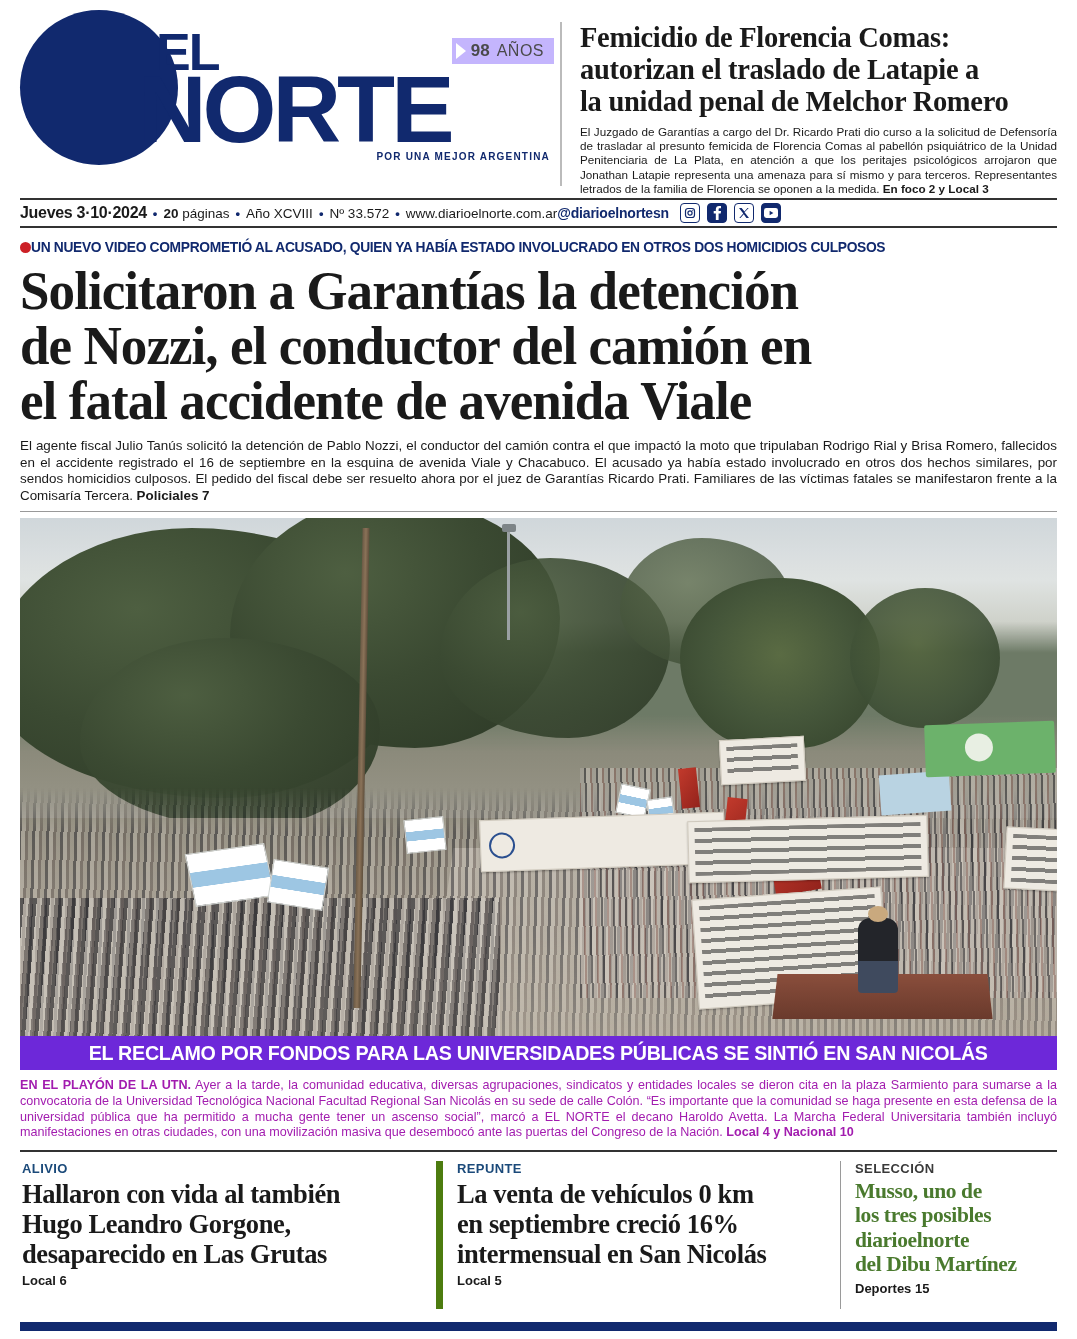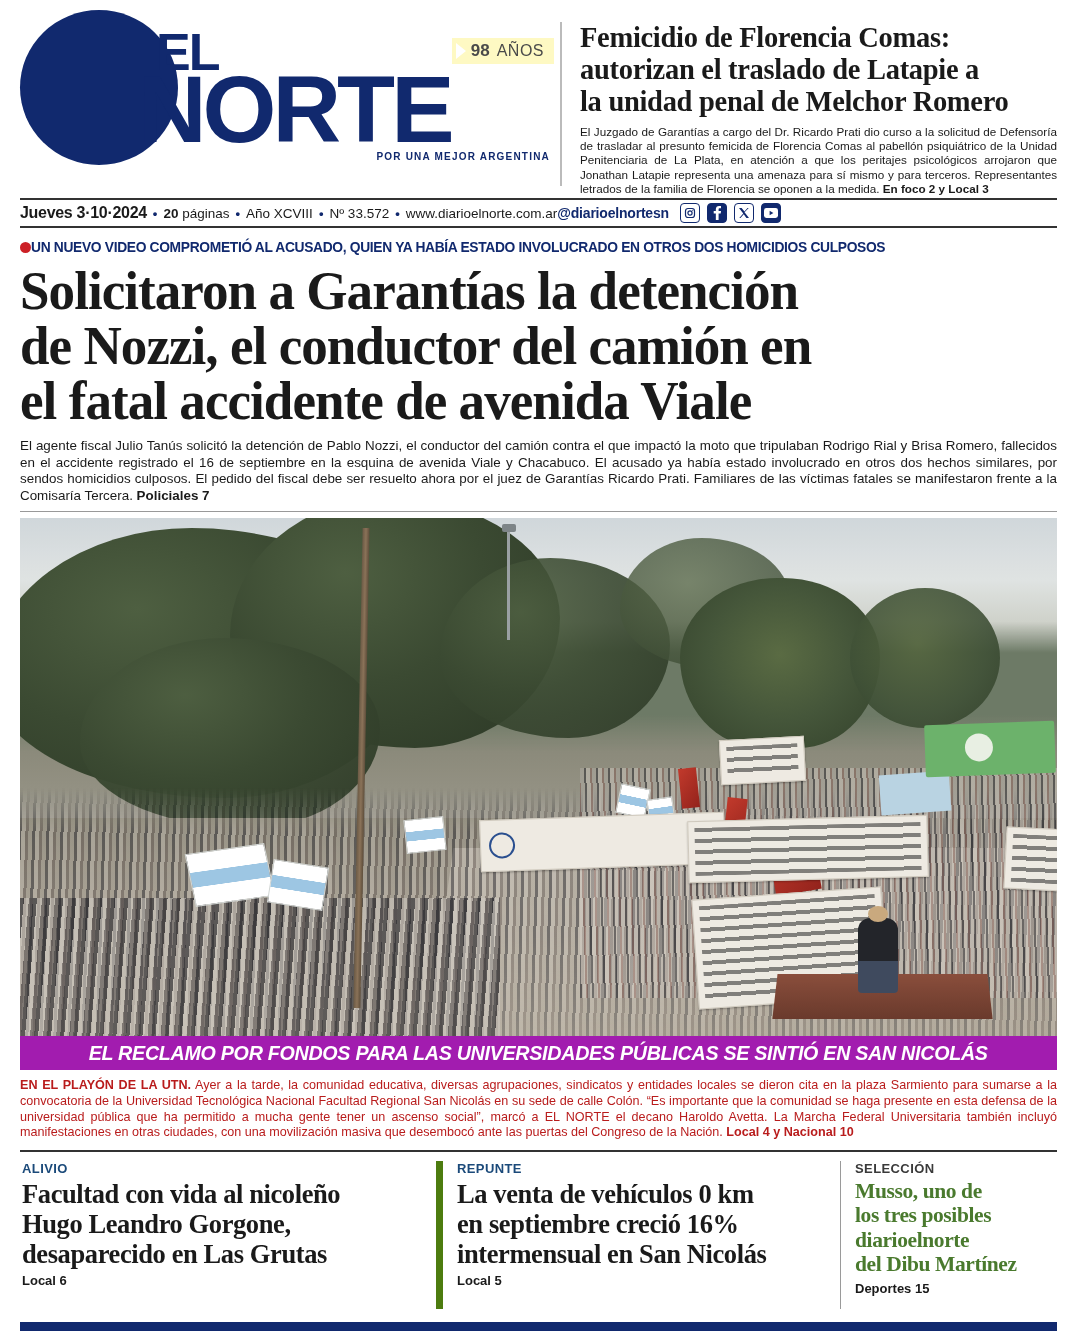--- a/index.html
+++ b/index.html
@@ -80,21 +80,21 @@
     padding-right: 8px;
     margin-top: 3px;
   }
 
   .anos-badge {
     position: absolute;
     right: 6px;
     top: 30px;
     display: flex;
     align-items: center;
-    background: #fef9c3;
+    background: #c4b5fd;
     height: 26px;
     padding: 0 10px 0 4px;
   }
   .anos-chev {
     width: 0; height: 0;
     border-top: 8px solid transparent;
     border-bottom: 8px solid transparent;
     border-left: 10px solid #fff;
     margin-right: 5px;
   }
@@ -453,42 +453,41 @@
     border-radius: 12px 12px 4px 4px;
   }
   .speaker::before {
     content:"";
     position:absolute; left:10px; top:-12px; width:20px; height:16px;
     background:#c9a97e; border-radius:50%;
   }
 
   
   .redbar {
-    background: #a21caf;
+    background: #6d28d9;
     height: 34px;
     display: flex;
     align-items: center;
     justify-content: center;
     margin-top: 0;
-    font-style: italic;
   }
   .redbar span {
     font-family: "Liberation Sans Narrow", "Liberation Sans", sans-serif;
     font-weight: bold;
     font-size: 20.5px;
     color: #fff;
     letter-spacing: -0.3px;
     transform: scaleX(0.96);
   }
 
   .cap-text {
     font-family: "Liberation Sans", sans-serif;
     font-size: 12.6px;
     line-height: 15.6px;
-    color: #b91c1c;
+    color: #a21caf;
     margin-top: 8px;
     text-align: justify;
   }
   .cap-text b { font-weight: bold; }
 
   .rule-bold {
     border-top: 2px solid #333;
     margin-top: 9px;
   }
 
@@ -697,21 +696,21 @@
 
   <p class="cap-text"><b>EN EL PLAYÓN DE LA UTN.</b><span> Ayer a la tarde, la comunidad educativa, diversas agrupaciones, sindicatos y entidades locales se dieron cita en la plaza Sarmiento para sumarse a la convocatoria de la Universidad Tecnológica Nacional Facultad Regional San Nicolás en su sede de calle Colón. “Es importante que la comunidad se haga presente en esta defensa de la universidad pública que ha permitido a mucha gente tener un ascenso social”, marcó a EL NORTE el decano Haroldo Avetta. La Marcha Federal Universitaria también incluyó manifestaciones en otras ciudades, con una movilización masiva que desembocó ante las puertas del Congreso de la Nación. </span><b>Local 4 y Nacional 10</b></p>
 
   <div class="rule-bold"></div>
 
   <div class="cols">
 
     <div class="col col-a">
       <div class="col-label">ALIVIO</div>
       <div class="col-head">
-        <div>Facultad con vida al nicoleño</div>
+        <div>Hallaron con vida al también</div>
         <div>Hugo Leandro Gorgone,</div>
         <div>desaparecido en Las Grutas</div>
       </div>
       <div class="col-ref">Local 6</div>
     </div>
 
     <div class="col col-b">
       <div class="col-label">REPUNTE</div>
       <div class="col-head">
         <div>La venta de vehículos 0 km</div>

